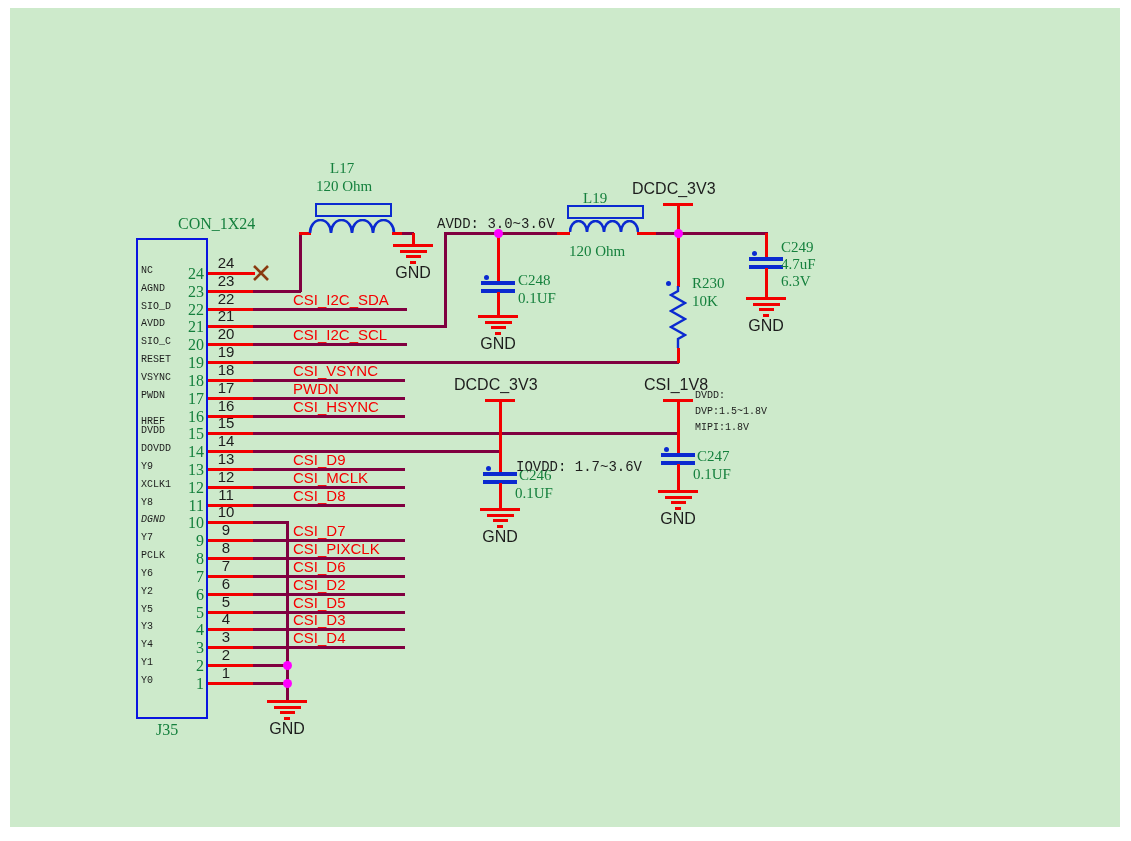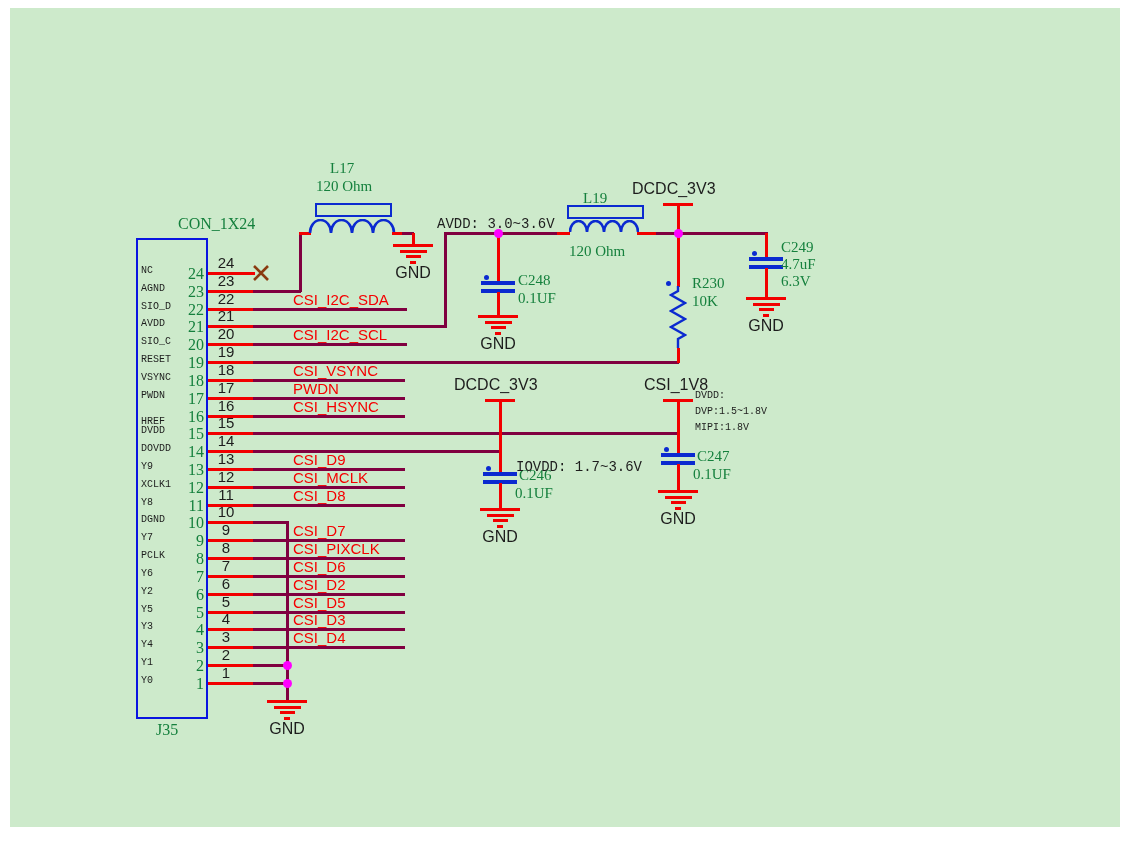--- a/index.html
+++ b/index.html
@@ -89,21 +89,21 @@
     <div class="t mono s13 blk" style="position: absolute; left: 141px; top: 480px;">XCLK1</div>
     <div class="t s16 blue" style="position: absolute; left: 166px; top: 479px; width: 38px; text-align: right;">12</div>
     <div class="t s15 blk" style="position: absolute; left: 213px; top: 469px; width: 26px; text-align: center;">12</div>
     <div style="position: absolute; left: 208px; top: 503.5px; width: 47px; height: 3px; background: rgb(242, 0, 0);"></div>
     <div style="position: absolute; left: 253px; top: 503.5px; width: 152px; height: 3px; background: rgb(128, 0, 64);"></div>
     <div class="t mono s13 blk" style="position: absolute; left: 141px; top: 498px;">Y8</div>
     <div class="t s16 blue" style="position: absolute; left: 166px; top: 497px; width: 38px; text-align: right;">11</div>
     <div class="t s15 blk" style="position: absolute; left: 213px; top: 487px; width: 26px; text-align: center;">11</div>
     <div style="position: absolute; left: 208px; top: 520.5px; width: 47px; height: 3px; background: rgb(242, 0, 0);"></div>
     <div style="position: absolute; left: 253px; top: 520.5px; width: 35px; height: 3px; background: rgb(128, 0, 64);"></div>
-    <div class="t mono s13 blk" style="position: absolute; left: 141px; top: 515px;">DGND</div>
+    <div class="t mono s13 blk" style="position: absolute; left: 141px; top: 515px; font-style: italic;">DGND</div>
     <div class="t s16 blue" style="position: absolute; left: 166px; top: 514px; width: 38px; text-align: right;">10</div>
     <div class="t s15 blk" style="position: absolute; left: 213px; top: 504px; width: 26px; text-align: center;">10</div>
     <div style="position: absolute; left: 208px; top: 538.5px; width: 47px; height: 3px; background: rgb(242, 0, 0);"></div>
     <div style="position: absolute; left: 253px; top: 538.5px; width: 152px; height: 3px; background: rgb(128, 0, 64);"></div>
     <div class="t mono s13 blk" style="position: absolute; left: 141px; top: 533px;">Y7</div>
     <div class="t s16 blue" style="position: absolute; left: 166px; top: 532px; width: 38px; text-align: right;">9</div>
     <div class="t s15 blk" style="position: absolute; left: 213px; top: 522px; width: 26px; text-align: center;">9</div>
     <div style="position: absolute; left: 208px; top: 556.5px; width: 47px; height: 3px; background: rgb(242, 0, 0);"></div>
     <div style="position: absolute; left: 253px; top: 556.5px; width: 152px; height: 3px; background: rgb(128, 0, 64);"></div>
     <div class="t mono s13 blk" style="position: absolute; left: 141px; top: 551px;">PCLK</div>

